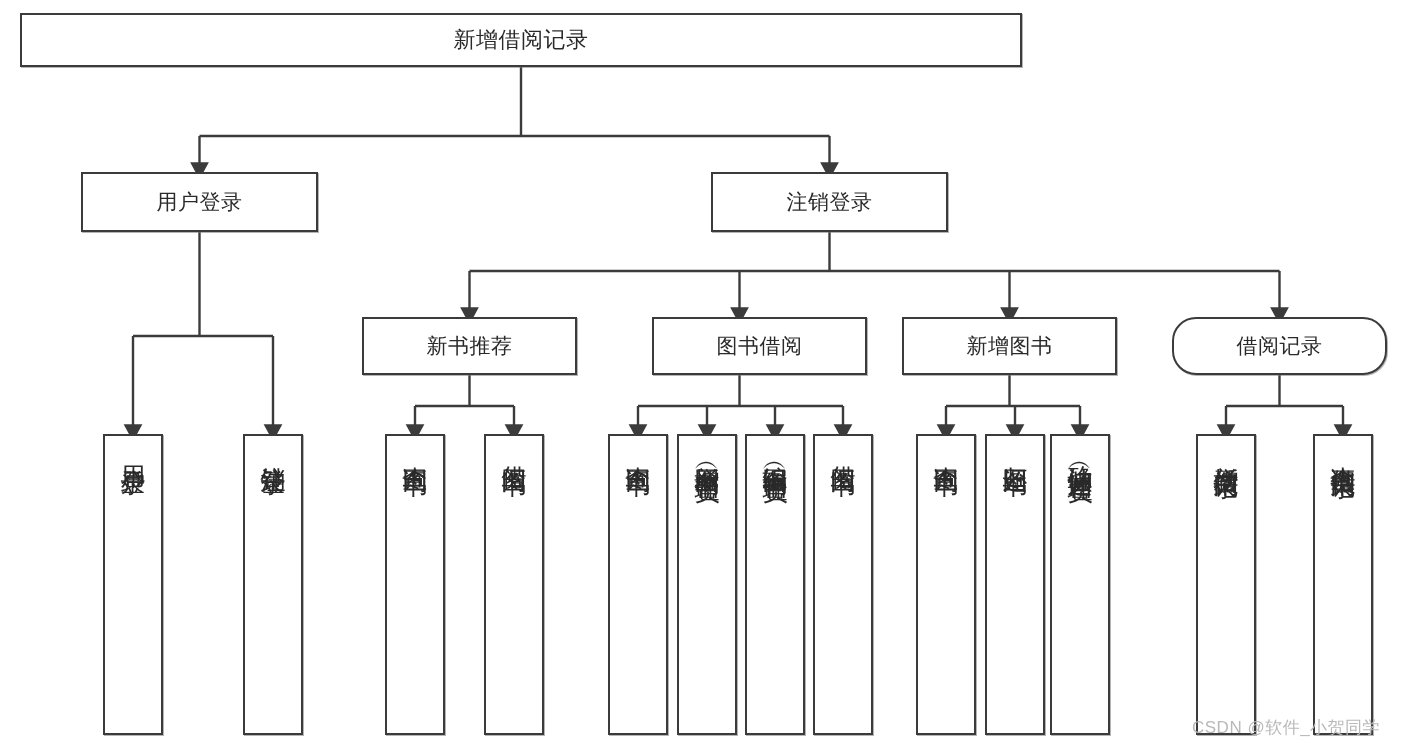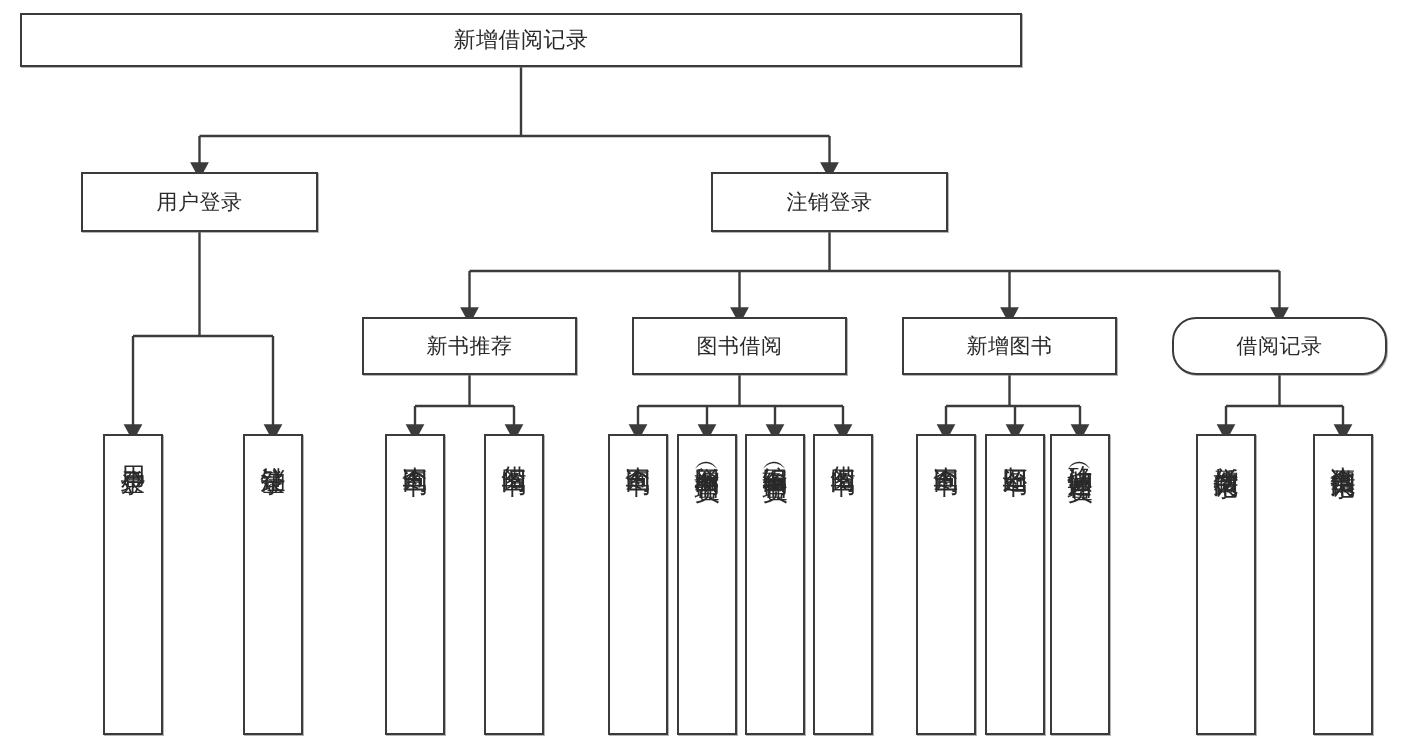--- a/index.html
+++ b/index.html
@@ -126,21 +126,21 @@
       </div>
       <div class="node horiz" style="left: 81px; top: 172px; width: 237px; height: 60px;">
         <span class="node-label">用户登录</span>
       </div>
       <div class="node horiz" style="left: 711px; top: 172px; width: 237px; height: 60px;">
         <span class="node-label">注销登录</span>
       </div>
       <div class="node horiz" style="left: 362px; top: 317px; width: 215px; height: 58px; align-items: center;">
         <span class="node-label">新书推荐</span>
       </div>
-      <div class="node horiz" style="left: 632px; top: 317px; width: 215px; height: 58px;">
+      <div class="node horiz" style="left: 652px; top: 317px; width: 215px; height: 58px;">
         <span class="node-label">图书借阅</span>
       </div>
       <div class="node horiz" style="left: 902px; top: 317px; width: 215px; height: 58px;">
         <span class="node-label">新增图书</span>
       </div>
       <div class="node horiz" style="left: 1172px; top: 317px; width: 215px; height: 58px; border-radius: 24px;">
         <span class="node-label">借阅记录</span>
       </div>
       <div class="node vert" style="left: 103px; top: 434px; width: 60px; height: 301px;">
         <span class="node-label">用户登录</span>
@@ -175,13 +175,14 @@
       <div class="node vert" style="left: 1050px; top: 434px; width: 60px; height: 301px;">
         <span class="node-label">确认归还（管理员）</span>
       </div>
       <div class="node vert" style="left: 1196px; top: 434px; width: 60px; height: 301px;">
         <span class="node-label">新增借阅记录</span>
       </div>
       <div class="node vert" style="left: 1313px; top: 434px; width: 60px; height: 301px;">
         <span class="node-label">查询借阅记录</span>
       </div>
     </div>
+  <div class="watermark" style="left: 1192px; top: 716px; color: rgb(185, 185, 185);">CSDN @软件_小贺同学</div>
 </div>
 
 </body></html>

